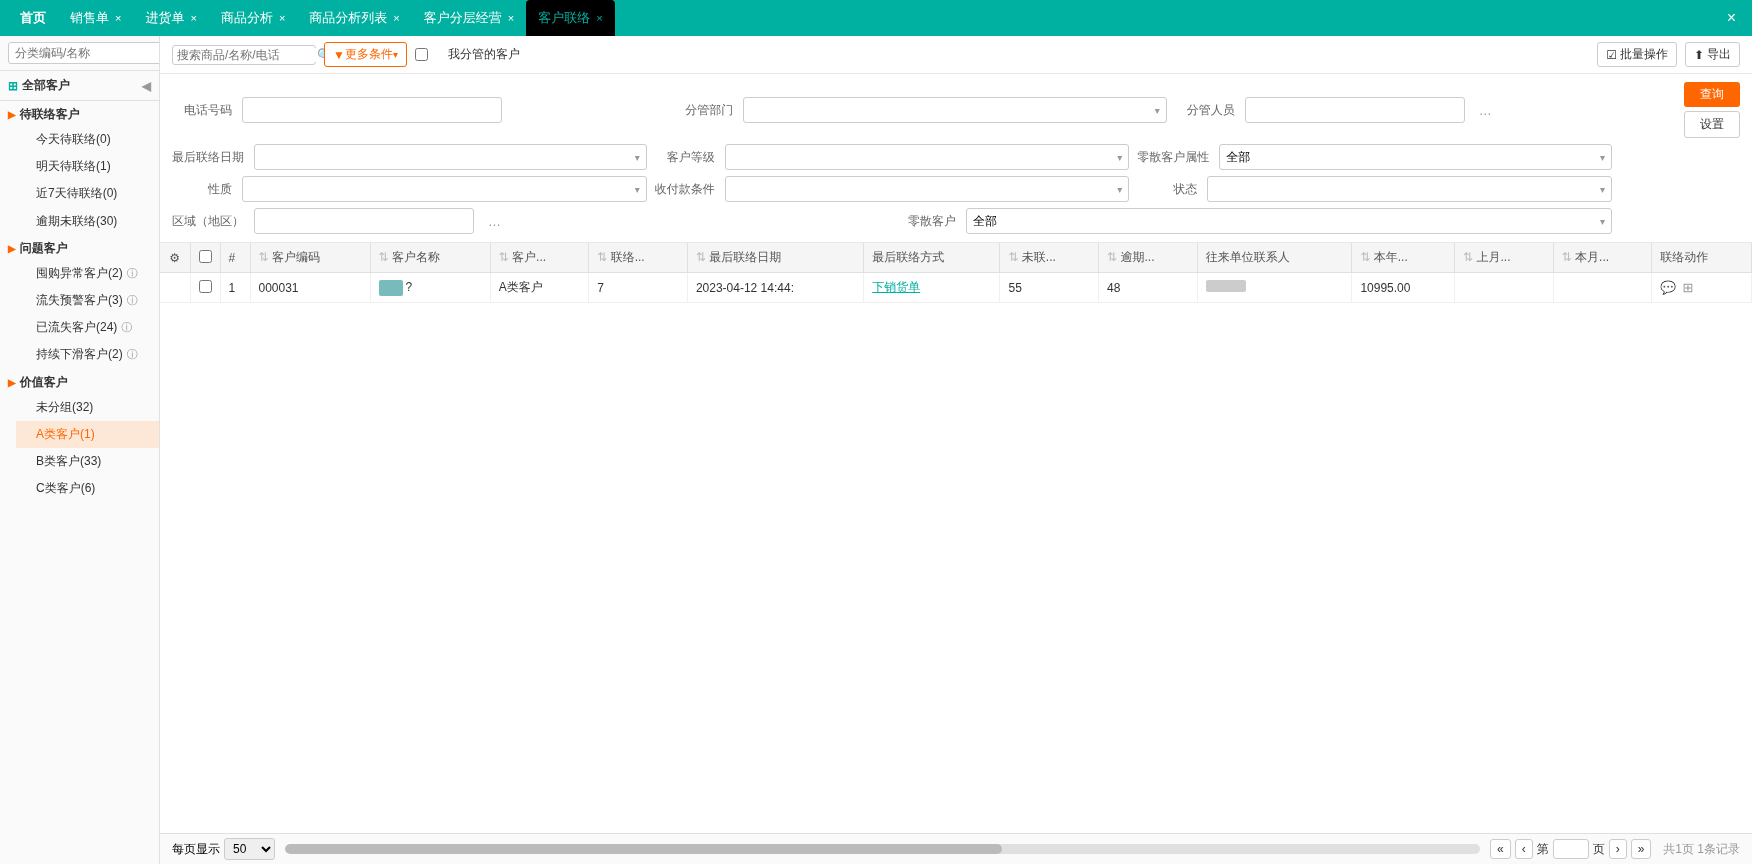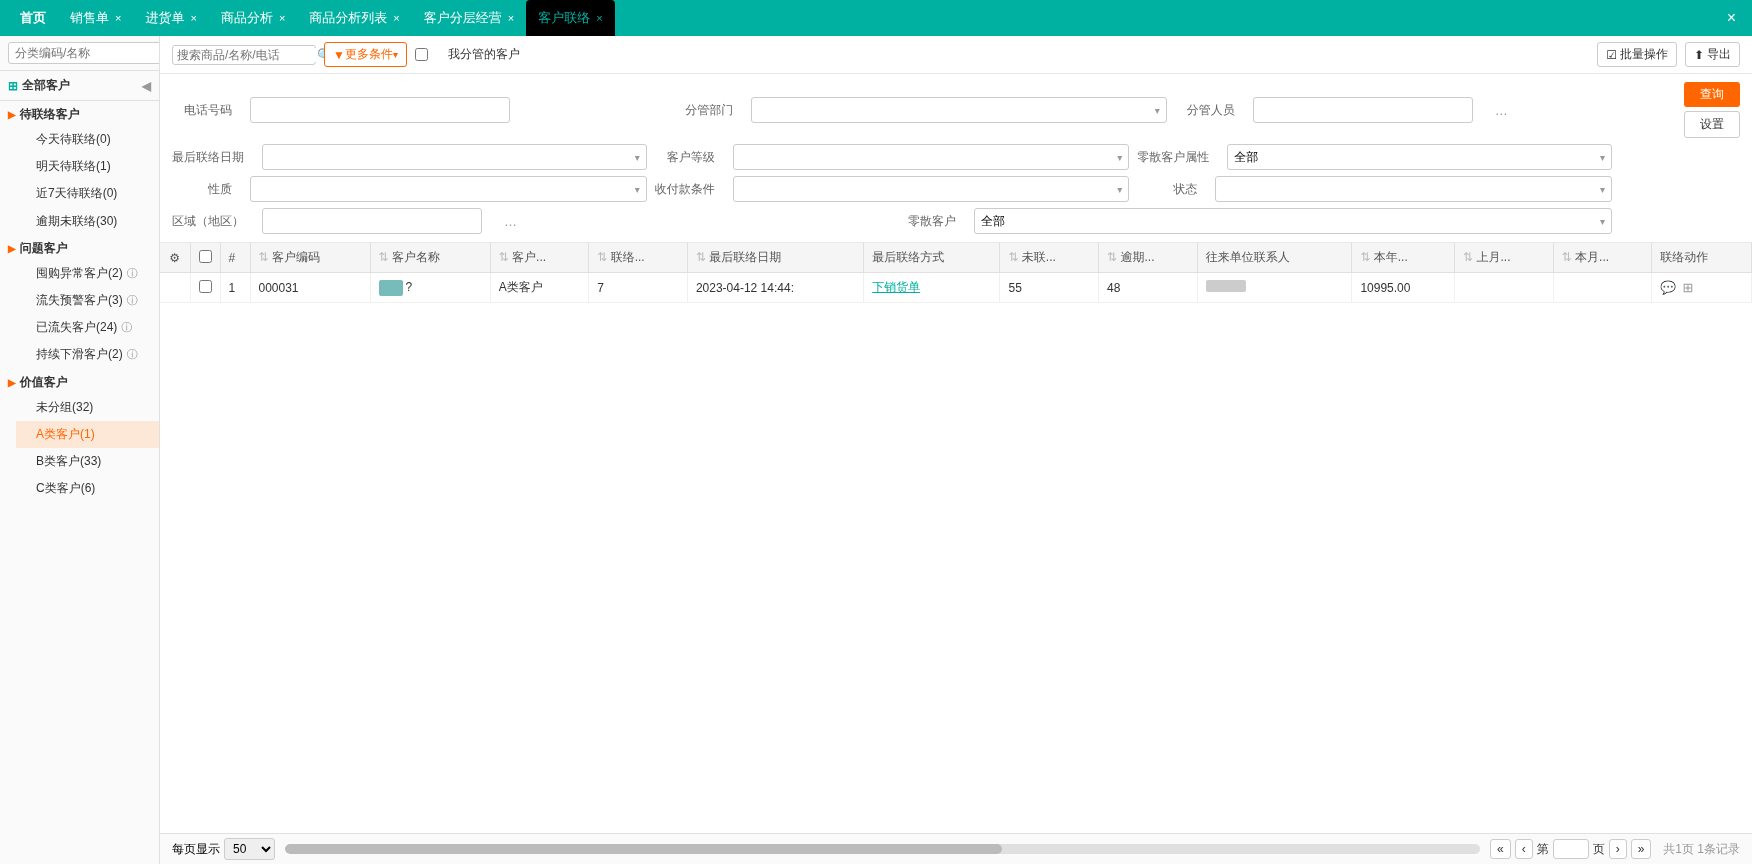--- a/index.html
+++ b/index.html
@@ -99,21 +99,21 @@
 
     
     .filter-form {
       background: #fff; padding: 8px 12px;
       border-bottom: 1px solid #e8e8e8;
     }
     .filter-row {
       display: flex; align-items: center; margin-bottom: 6px; gap: 8px;
     }
     .filter-field {
-      display: flex; align-items: center; flex: 1; gap: 18px;
+      display: flex; align-items: center; flex: 1; gap: 10px;
     }
     .filter-label {
       color: #666; white-space: nowrap; min-width: 60px; text-align: right;
     }
     .filter-input {
       flex: 1; border: 1px solid #ccc; border-radius: 3px;
       padding: 3px 6px; font-size: 12px; outline: none; height: 26px;
     }
     .filter-select {
       flex: 1; display: flex; align-items: center; border: 1px solid #ccc;

